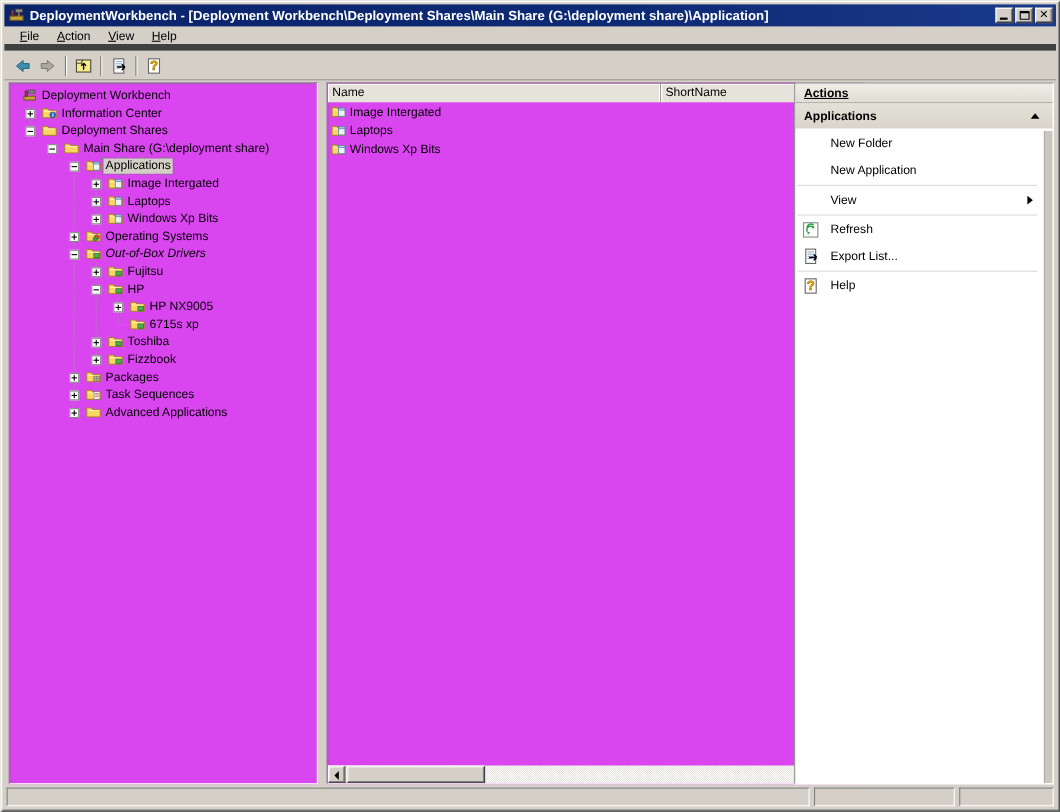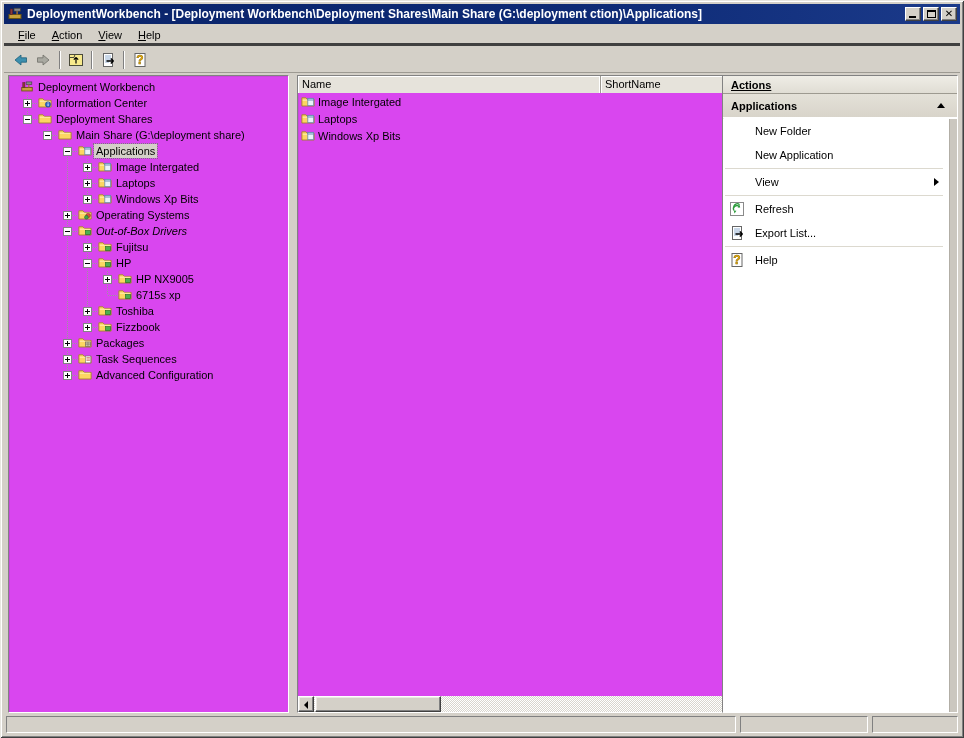--- a/index.html
+++ b/index.html
@@ -21,21 +21,21 @@
   .win-buttons{display:flex;gap:2px;margin-left:4px;}
   .win-btn{
     width:16px;height:14px;background:#d4d0c8;position:relative;
     border:1px solid;border-color:#fff #404040 #404040 #fff;
     box-shadow:inset -1px -1px 0 #808080;cursor:default;
   }
   .win-btn .glyph-min{position:absolute;left:3px;bottom:2px;width:7px;height:2px;background:#000;}
   .win-btn .glyph-max{position:absolute;left:3px;top:2px;width:9px;height:8px;border:1px solid #000;border-top-width:2px;}
   .win-btn .glyph-close{position:absolute;left:0;top:0;width:14px;height:12px;line-height:12px;text-align:center;font-size:10px;font-weight:bold;color:#000;}
   
-  .menubar{position:absolute;left:4px;top:26px;right:4px;height:20px;display:flex;align-items:center;padding-left:6px;border-bottom:3px solid #404040;}
+  .menubar{position:absolute;left:4px;top:26px;right:4px;height:20px;display:flex;align-items:center;padding-left:6px;border-bottom:6px solid #404040;}
   .menu-item{padding:2px 8px;cursor:default;}
   .menu-item u{text-decoration:underline;}
   
   .toolbar{position:absolute;left:4px;top:47px;right:4px;height:26px;display:flex;align-items:center;padding-left:4px;border-bottom:1px solid #9d9a92;}
   .tb-btn{width:24px;height:22px;display:flex;align-items:center;justify-content:center;cursor:default;}
   .tb-sep{width:2px;height:18px;margin:0 3px;border-left:1px solid #808080;border-right:1px solid #fff;}
   
   .content{position:absolute;left:4px;top:74px;right:4px;bottom:24px;background:#d4d0c8;}
   .pane{position:absolute;top:1px;bottom:1px;background:#d946ef;border:1px solid;border-color:#828282 #fff #fff #828282;box-shadow:inset 1px 1px 0 #5a5a5a22;overflow:hidden;}
   .tree-pane{left:4px;width:281px;}
@@ -94,21 +94,21 @@
 
   <div class="titlebar">
     <span class="app-icon">
         <svg width="16" height="16" viewBox="0 0 16 16" xmlns="http://www.w3.org/2000/svg">
           <rect x="2" y="8.5" width="12" height="4" fill="#C8A23C" stroke="#6B5512"></rect>
           <rect x="3.2" y="3" width="2.4" height="5.5" fill="#8B3A3A" stroke="#5a2020" stroke-width="0.6"></rect>
           <rect x="7" y="2.2" width="6.5" height="3" fill="#8a8a8a" stroke="#3a3a3a" stroke-width="0.7"></rect>
           <rect x="9.4" y="5.2" width="1.4" height="3.3" fill="#b0722e"></rect>
         </svg>
       </span>
-    <span class="title-text">DeploymentWorkbench - [Deployment Workbench\Deployment Shares\Main Share (G:\deployment ction)\Applications]</span>
+    <span class="title-text">DeploymentWorkbench - [Deployment Workbench\Deployment Shares\Main Share (G:\deployment share)\Application]</span>
     <span class="win-buttons">
       <span class="win-btn">
           <span class="glyph-min"></span>
         </span>
       <span class="win-btn">
           <span class="glyph-max"></span>
         </span>
       <span class="win-btn">
           <span class="glyph-close">✕</span>
         </span>
@@ -443,21 +443,21 @@
           <div class="tree-row">
             <span class="t-vline" style="left: 58px; top: 0px; height: 8px;"></span>
             <span class="t-hline" style="left: 59px; width: 9px;"></span>
             <span class="expander plus" style="left: 54px;"></span>
             <span class="tree-icon" style="left: 68px;">
               <svg width="16" height="14" viewBox="0 0 16 16" xmlns="http://www.w3.org/2000/svg">
                 <path d="M1 3.2 L5.6 3.2 L7.4 5 L15 5 L15 12.6 L1 12.6 Z" fill="#FCD662" stroke="#A1802B" stroke-width="1"></path>
                 <path d="M2 6 L14 6" stroke="#FFF0B8" stroke-width="1"></path>
               </svg>
             </span>
-            <span class="tree-label" style="left: 85px;">Advanced Configuration</span>
+            <span class="tree-label" style="left: 85px;">Advanced Applications</span>
           </div>
         </div>
     </div>
 
     <div class="pane list-pane">
       <div class="list-header">
         <div class="col col-name">Name</div>
         <div class="col col-short">ShortName</div>
       </div>
       <div class="list-body" id="listbody">

